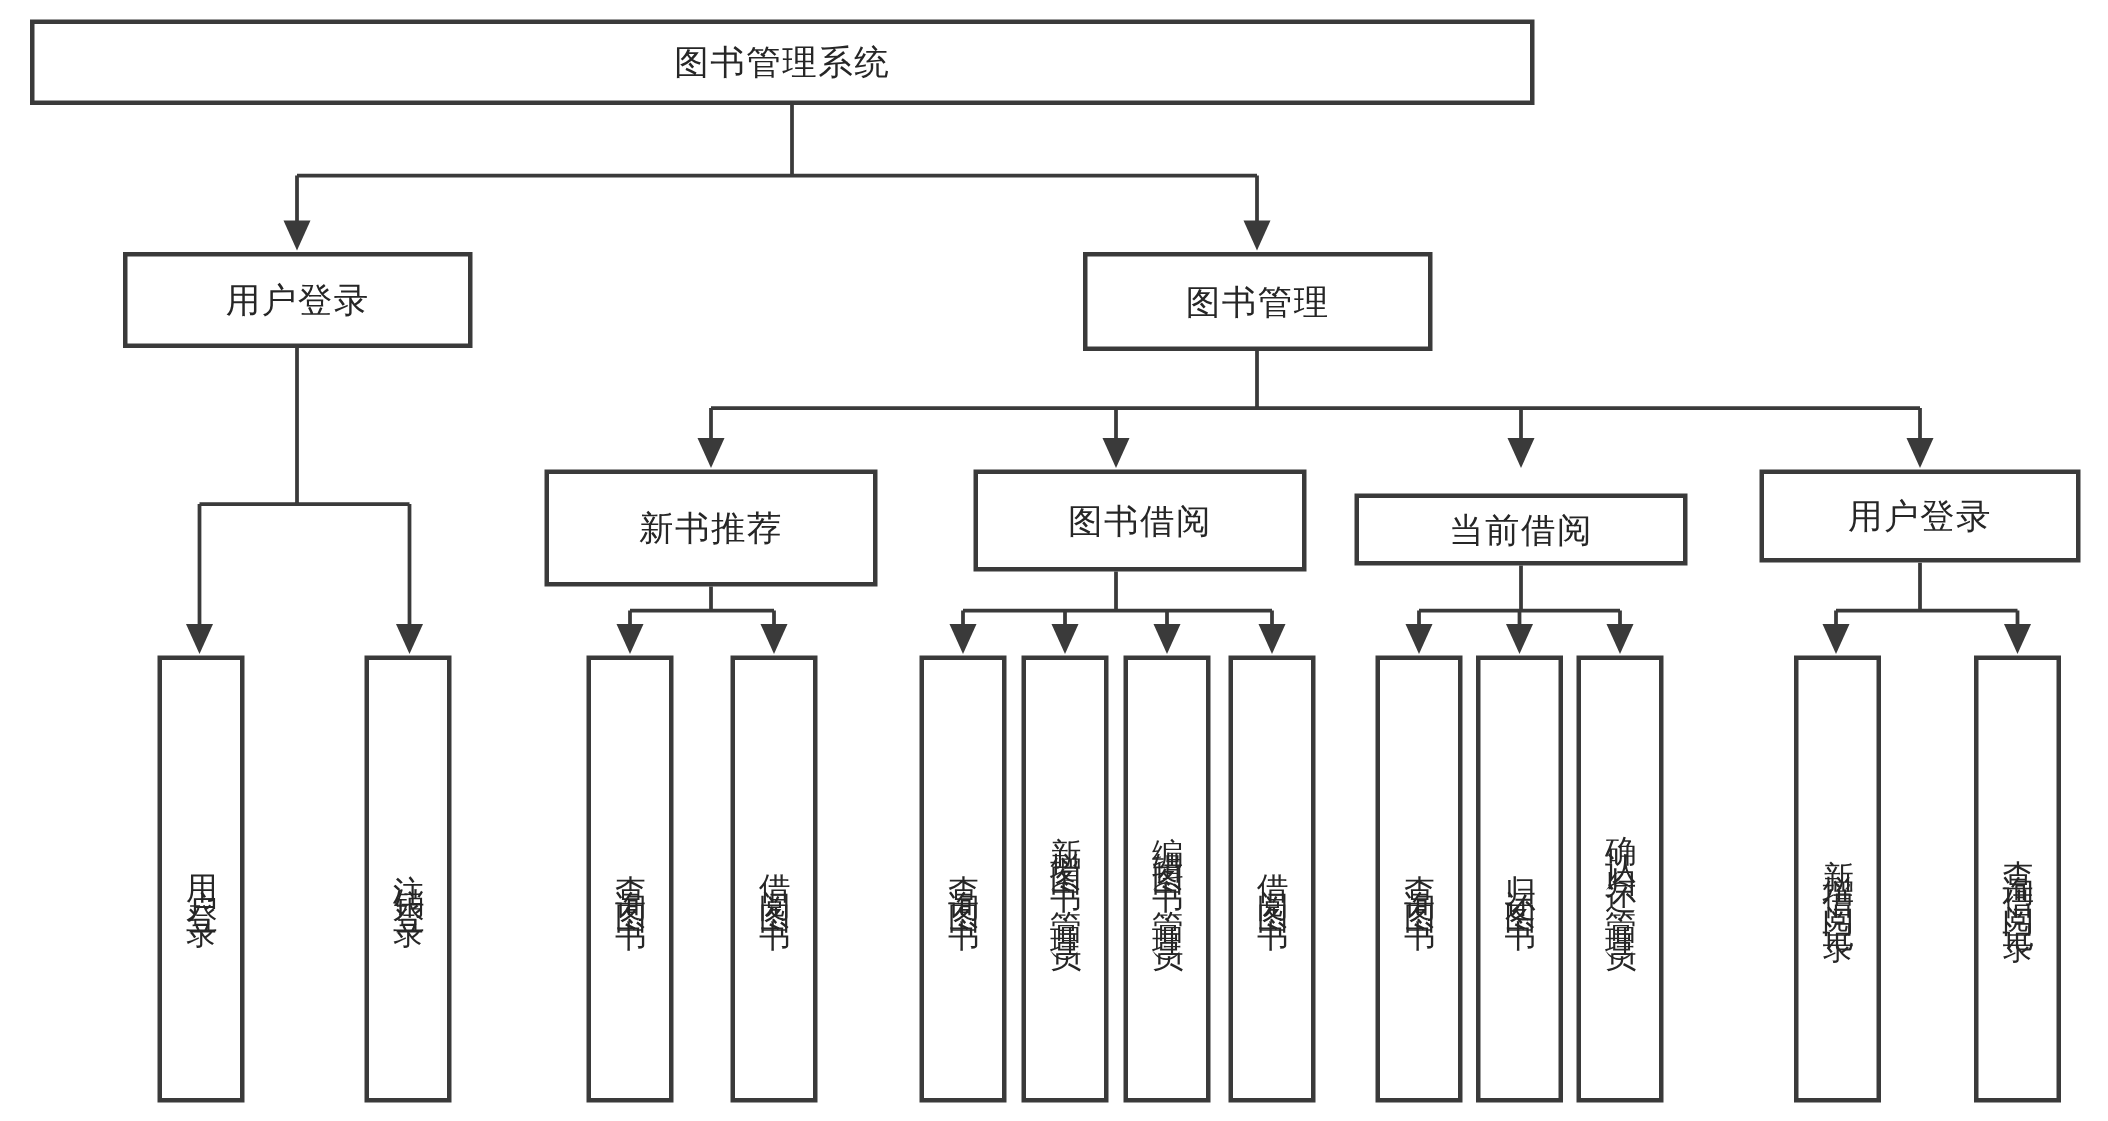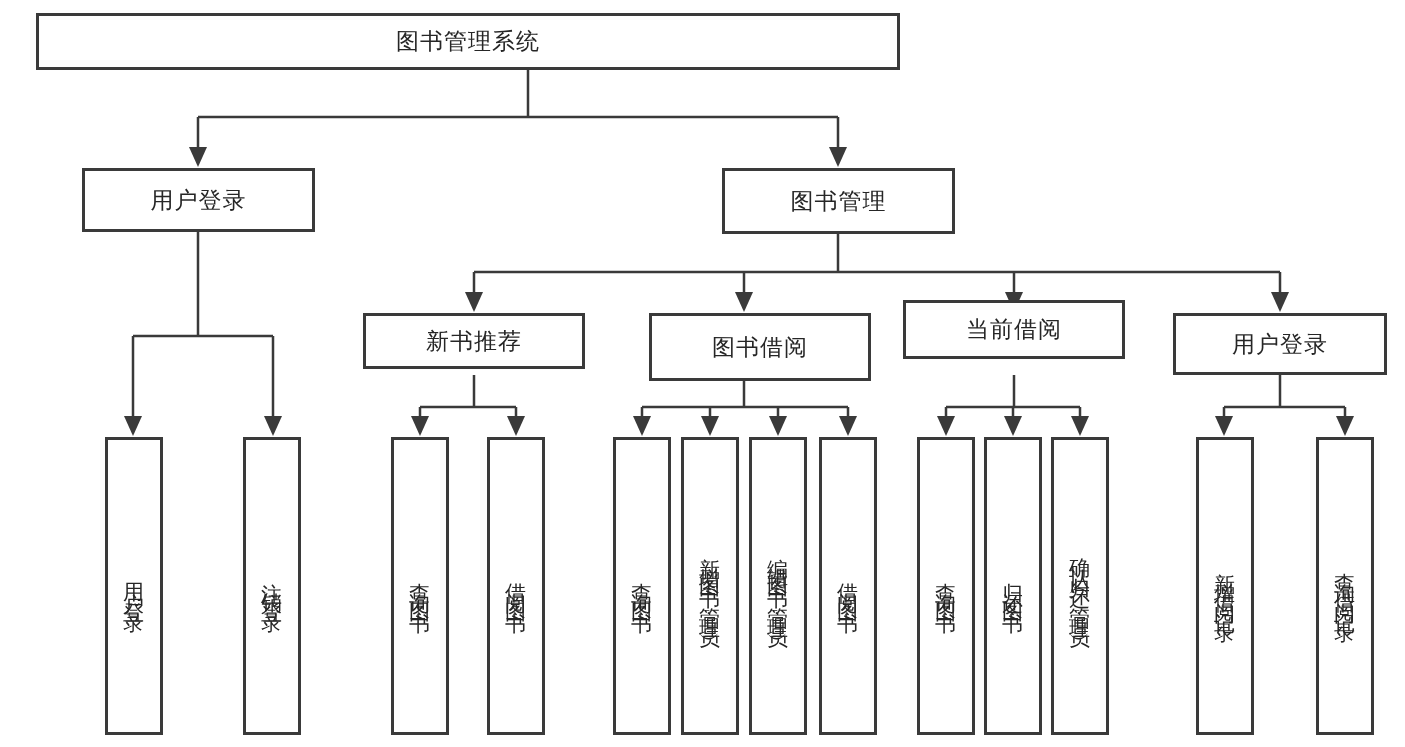--- a/index.html
+++ b/index.html
@@ -81,28 +81,28 @@
       <polygon points="769,416 787,416 778,436"></polygon>
       <polygon points="839,416 857,416 848,436"></polygon>
       <polygon points="937,416 955,416 946,436"></polygon>
       <polygon points="1004,416 1022,416 1013,436"></polygon>
       <polygon points="1071,416 1089,416 1080,436"></polygon>
       <polygon points="1215,416 1233,416 1224,436"></polygon>
       <polygon points="1336,416 1354,416 1345,436"></polygon>
     </g>
   </svg>
 
-  <div class="node hnode" style="left:36px; top:13px; width:864px; height:57px">图书管理系统</div>
+  <div class="node hnode" style="left:20px; top:13px; width:1003px; height:57px">图书管理系统</div>
 
   <div class="node hnode" style="left:82px; top:168px; width:233px; height:64px">用户登录</div>
   <div class="node hnode" style="left:722px; top:168px; width:233px; height:66px">图书管理</div>
 
-  <div class="node hnode" style="left:363px; top:313px; width:222px; height:56px">新书推荐</div>
+  <div class="node hnode" style="left:363px; top:313px; width:222px; height:78px">新书推荐</div>
   <div class="node hnode" style="left:649px; top:313px; width:222px; height:68px">图书借阅</div>
-  <div class="node hnode" style="left:903px; top:300px; width:222px; height:59px">当前借阅</div>
+  <div class="node hnode" style="left:903px; top:329px; width:222px; height:48px">当前借阅</div>
   <div class="node hnode" style="left:1173px; top:313px; width:214px; height:62px">用户登录</div>
 
   <div class="node vnode" style="left:105px">
     <span>用户登录</span>
   </div>
   <div class="node vnode" style="left:243px">
     <span>注销登录</span>
   </div>
 
   <div class="node vnode" style="left:391px">

